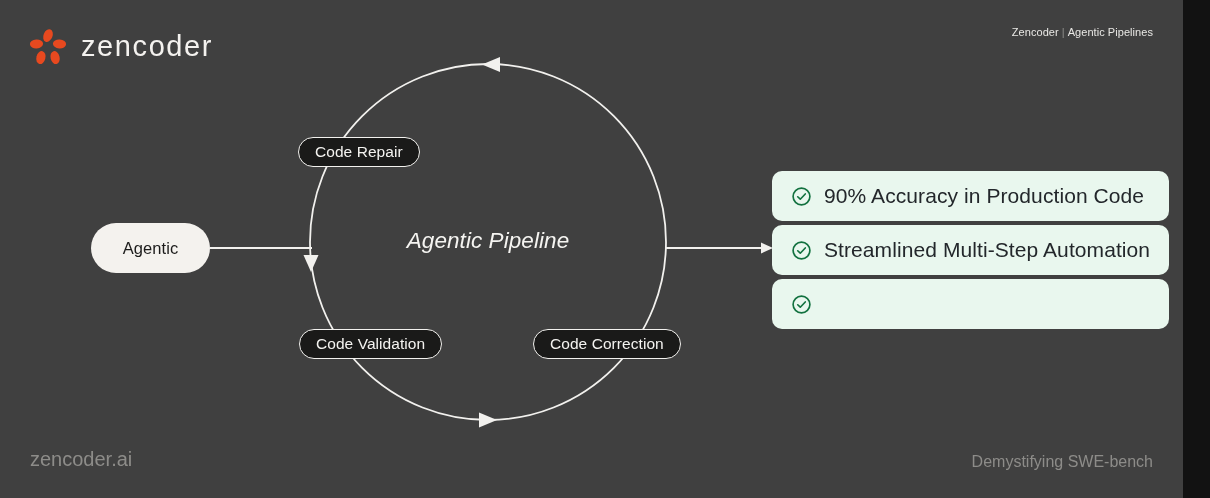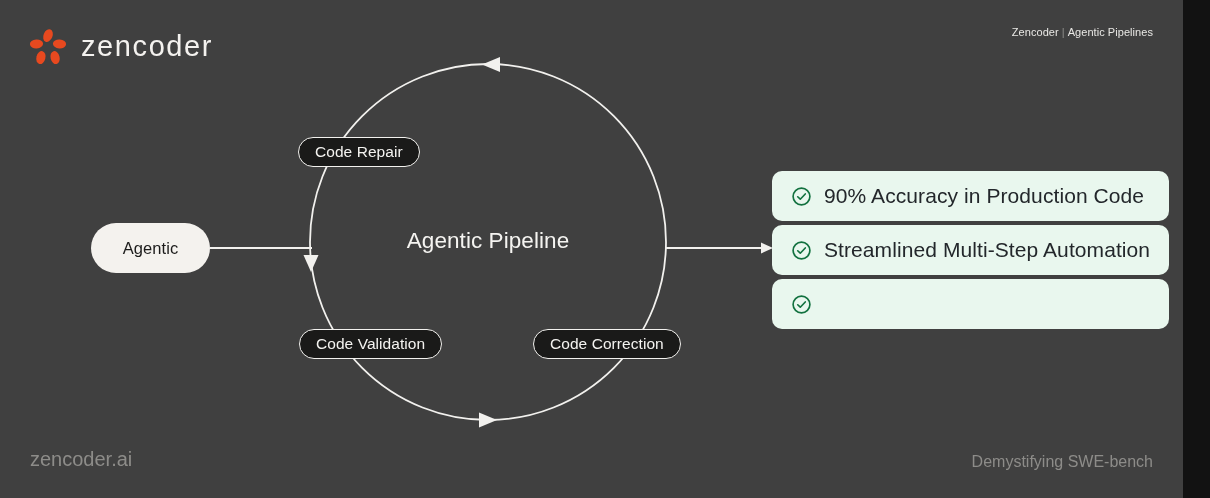--- a/index.html
+++ b/index.html
@@ -127,20 +127,21 @@
   
   .center-label {
     position: absolute;
     left: 310px;
     top: 228px;
     width: 356px;
     text-align: center;
     color: #f5f4f1;
     font-size: 22.5px;
     letter-spacing: 0.003em;
+    font-style: italic;
   }
 
   
   .outcomes {
     position: absolute;
     left: 772px;
     top: 171px;
     display: flex;
     flex-direction: column;
     gap: 4px;

